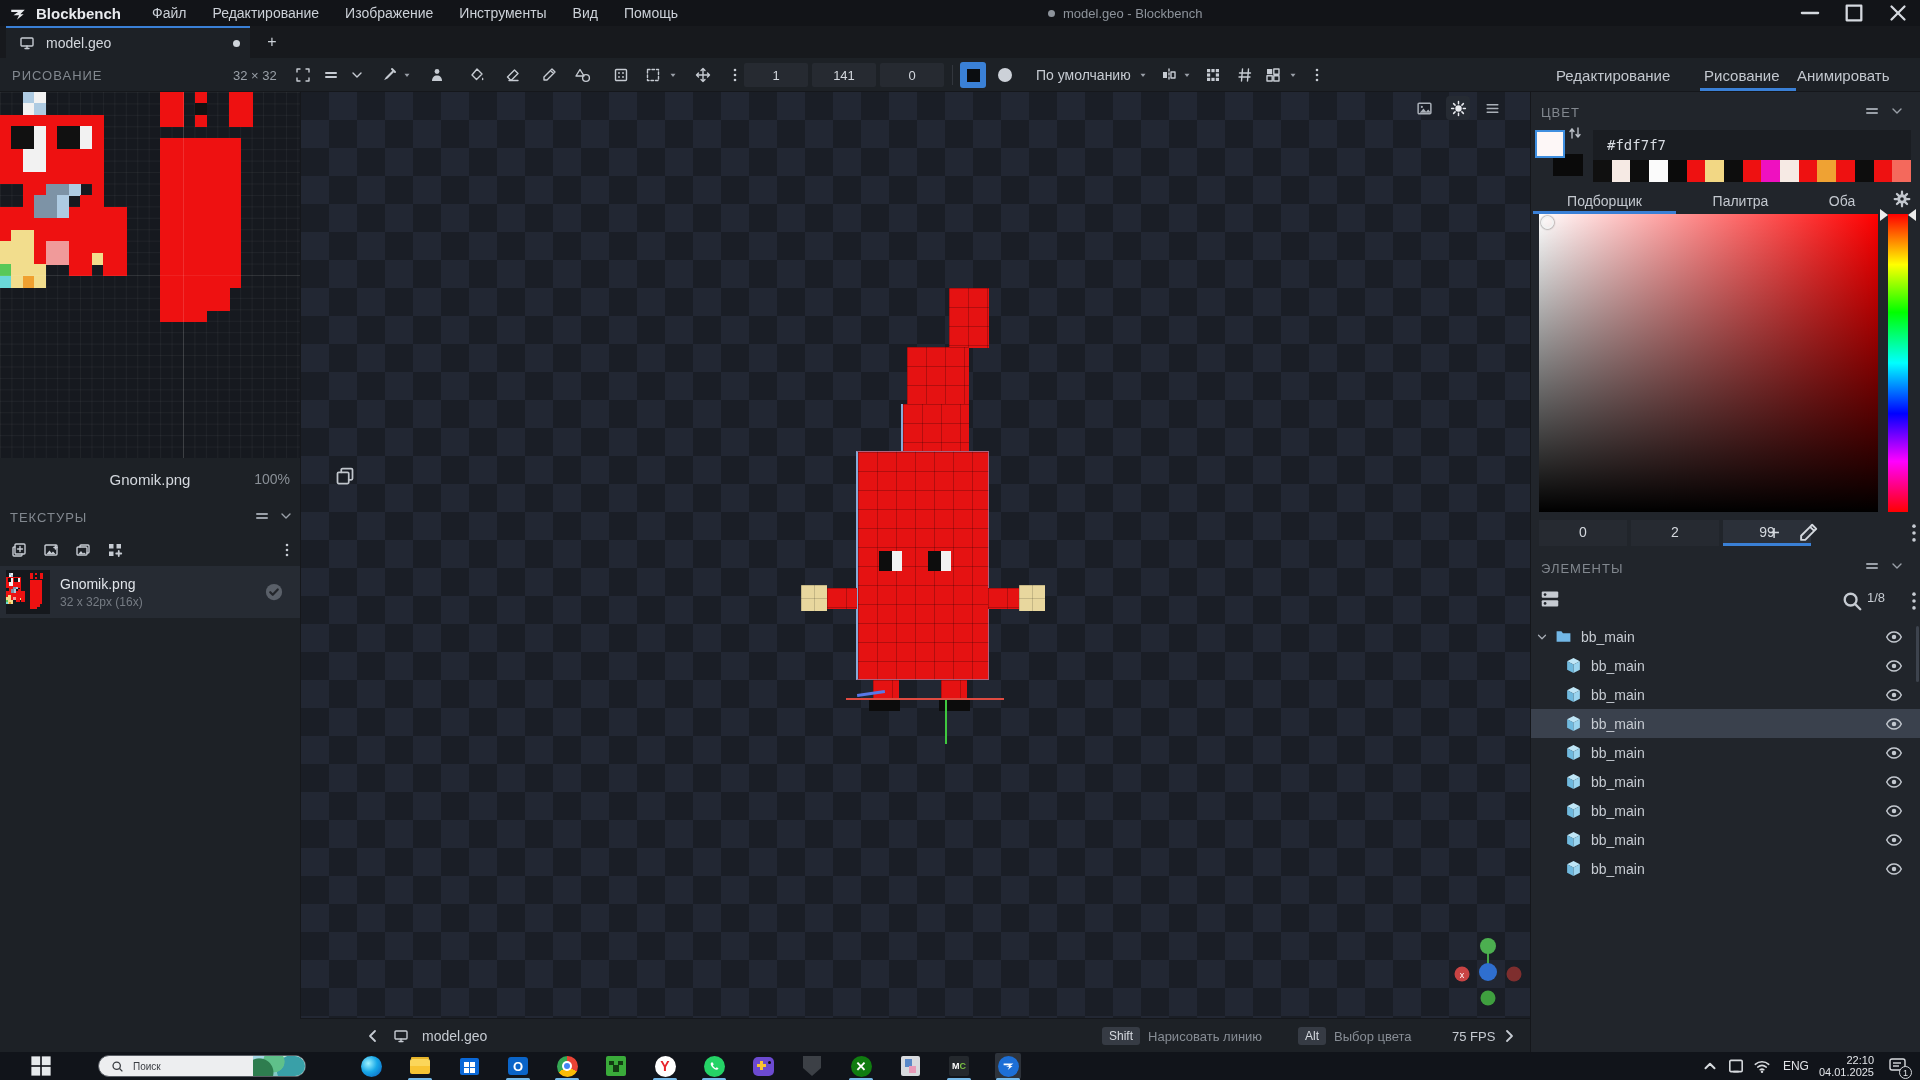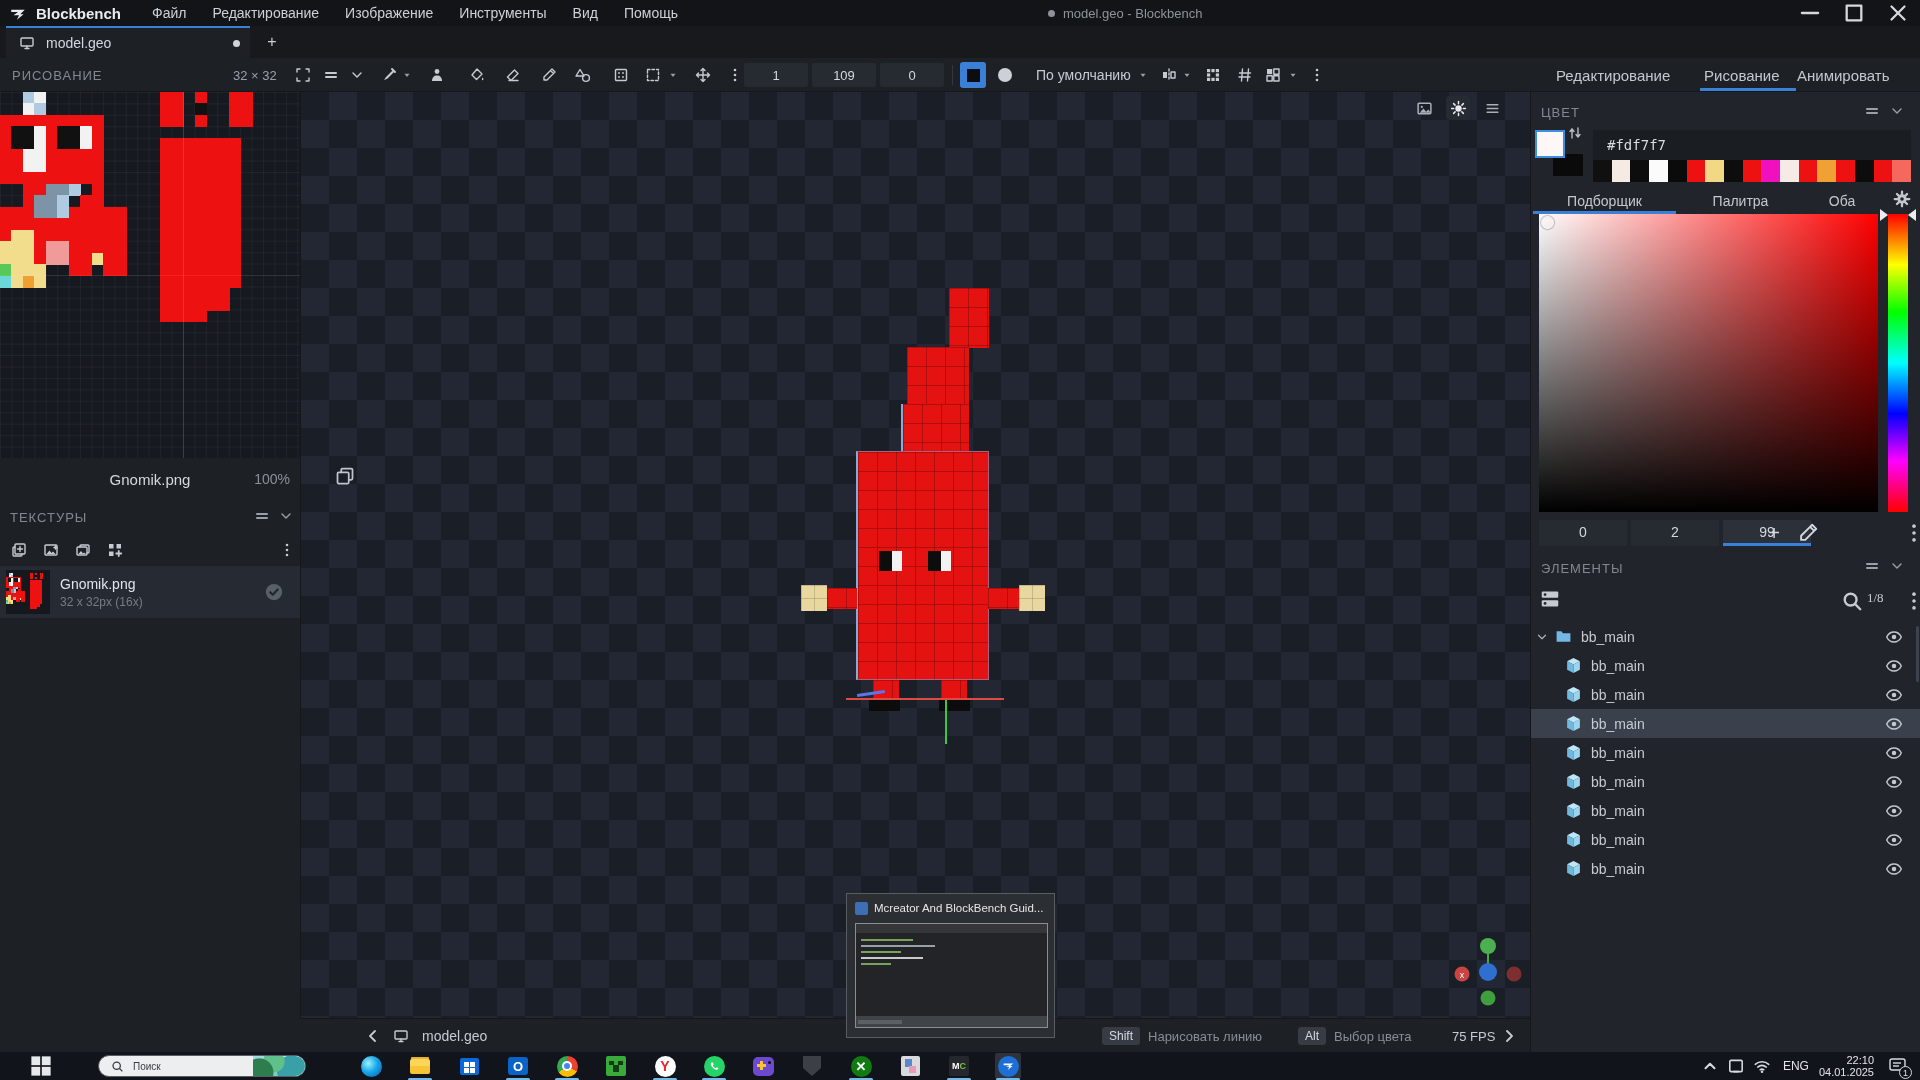--- a/index.html
+++ b/index.html
@@ -130,21 +130,21 @@
   .hue-hr { position:absolute; left:377px; top:117px; width:0; height:0;
     border-top:6px solid transparent; border-bottom:6px solid transparent; border-right:8px solid #ececec; }
   .hsv-box { position:absolute; top:428px; width:88px; height:26px; background:#262a31; color:#d4d8de;
     font-size:14px; display:flex; align-items:center; justify-content:center; border-bottom:3px solid transparent; }
   .hsv-box.active { background:#2b3039; border-bottom:3px solid #3a80d6; }
   .plus-btn { position:absolute; left:230px; top:428px; width:26px; height:26px; display:flex;
     align-items:center; justify-content:center; color:#d4d8de; font-size:20px; }
   .dropper-btn { position:absolute; left:266px; top:430px; width:22px; height:22px; color:#d4d8de; }
   .rp-sec { position:absolute; left:0; width:390px; height:28px; display:flex; align-items:center; }
   .el-toolbar-ic { position:absolute; width:22px; height:22px; color:#c6cbd2; }
-  .el-counter { position:absolute; left:336px; top:498px; font-size:13px; color:#c6cbd2;font-family:Liberation Serif, serif; }
+  .el-counter { position:absolute; left:336px; top:498px; font-size:13px; color:#c6cbd2; }
   .el-list { position:absolute; left:0; top:530px; width:390px; }
   .el-row { position:relative; height:29px; display:flex; align-items:center; }
   .el-row.sel { background:#3a414d; }
   .el-row .chev { width:14px; height:14px; margin-left:4px; color:#aab0b8; }
   .el-row .fic { width:17px; height:17px; margin-left:6px; }
   .el-row .cic { width:17px; height:17px; margin-left:34px; }
   .el-label { font-size:14px; color:#c6cbd2; margin-left:9px; flex:1; }
   .el-eye { width:18px; height:18px; margin-right:18px; color:#c3c8cf; }
   .el-scroll { position:absolute; left:385px; top:534px; width:3px; height:56px; background:#3d434d; border-radius:2px; }
   
@@ -341,21 +341,21 @@
       </span>
     <span class="abs ticon" style="left:724px">
         <svg viewBox="0 0 16 16" width="100%" height="100%" fill="none" stroke="currentColor" stroke-width="1.4" stroke-linecap="round" stroke-linejoin="round">
           <circle cx="8" cy="3" r="1.3" fill="currentColor" stroke="none"></circle>
           <circle cx="8" cy="8" r="1.3" fill="currentColor" stroke="none"></circle>
           <circle cx="8" cy="13" r="1.3" fill="currentColor" stroke="none"></circle>
         </svg>
       </span>
 
     <span class="tb-input" style="left:744px">1</span>
-    <span class="tb-input" style="left:812px">109</span>
+    <span class="tb-input" style="left:812px">141</span>
     <span class="tb-input" style="left:880px">0</span>
     <span class="vsep" style="left:952px"></span>
 
     <span class="shape-btn active" style="left:960px">
         <span class="shape-square"></span>
       </span>
     <span class="shape-btn" style="left:992px">
         <span class="shape-circle"></span>
       </span>
     <span class="abs dd-label" style="left:1036px">По умолчанию</span>
@@ -1375,37 +1375,20 @@
         <span class="hint-label">Выбор цвета</span>
       </span>
     <span class="sb fps" style="left:1152px">75 FPS</span>
     <span class="sb ticon" style="left:1198px">
         <svg viewBox="0 0 16 16" width="100%" height="100%" fill="none" stroke="currentColor" stroke-width="1.4" stroke-linecap="round" stroke-linejoin="round">
           <path d="M6 3l5 5-5 5" stroke-width="1.8"></path>
         </svg>
       </span>
   </div>
 
-  <div class="popup">
-    <div class="popup-title">
-      <span class="popup-appic"></span>
-      <span class="popup-title-text">Mcreator And BlockBench Guid...</span>
-    </div>
-    <div class="popup-thumb">
-      <div class="pt-menustrip"></div>
-      <div class="pt-line" style="left:5px;top:15px;width:52px;background:#7aa35a"></div>
-      <div class="pt-line" style="left:5px;top:21px;width:74px;background:#9aa0a8"></div>
-      <div class="pt-line" style="left:5px;top:27px;width:40px;background:#7aa35a"></div>
-      <div class="pt-line" style="left:5px;top:33px;width:62px;background:#c8cacc"></div>
-      <div class="pt-line" style="left:5px;top:39px;width:30px;background:#7aa35a"></div>
-      <div class="pt-footer">
-          <span class="pt-footer-seg"></span>
-        </div>
-    </div>
-  </div>
 
   <div class="taskbar">
     <span class="tb-start">
         <svg viewBox="0 0 16 16" width="100%" height="100%" fill="none" stroke="currentColor" stroke-width="1.4" stroke-linecap="round" stroke-linejoin="round">
           <rect x="1" y="1" width="6.4" height="6.4" fill="#e6e9ec" stroke="none"></rect>
           <rect x="8.6" y="1" width="6.4" height="6.4" fill="#e6e9ec" stroke="none"></rect>
           <rect x="1" y="8.6" width="6.4" height="6.4" fill="#e6e9ec" stroke="none"></rect>
           <rect x="8.6" y="8.6" width="6.4" height="6.4" fill="#e6e9ec" stroke="none"></rect>
         </svg>
       </span>

